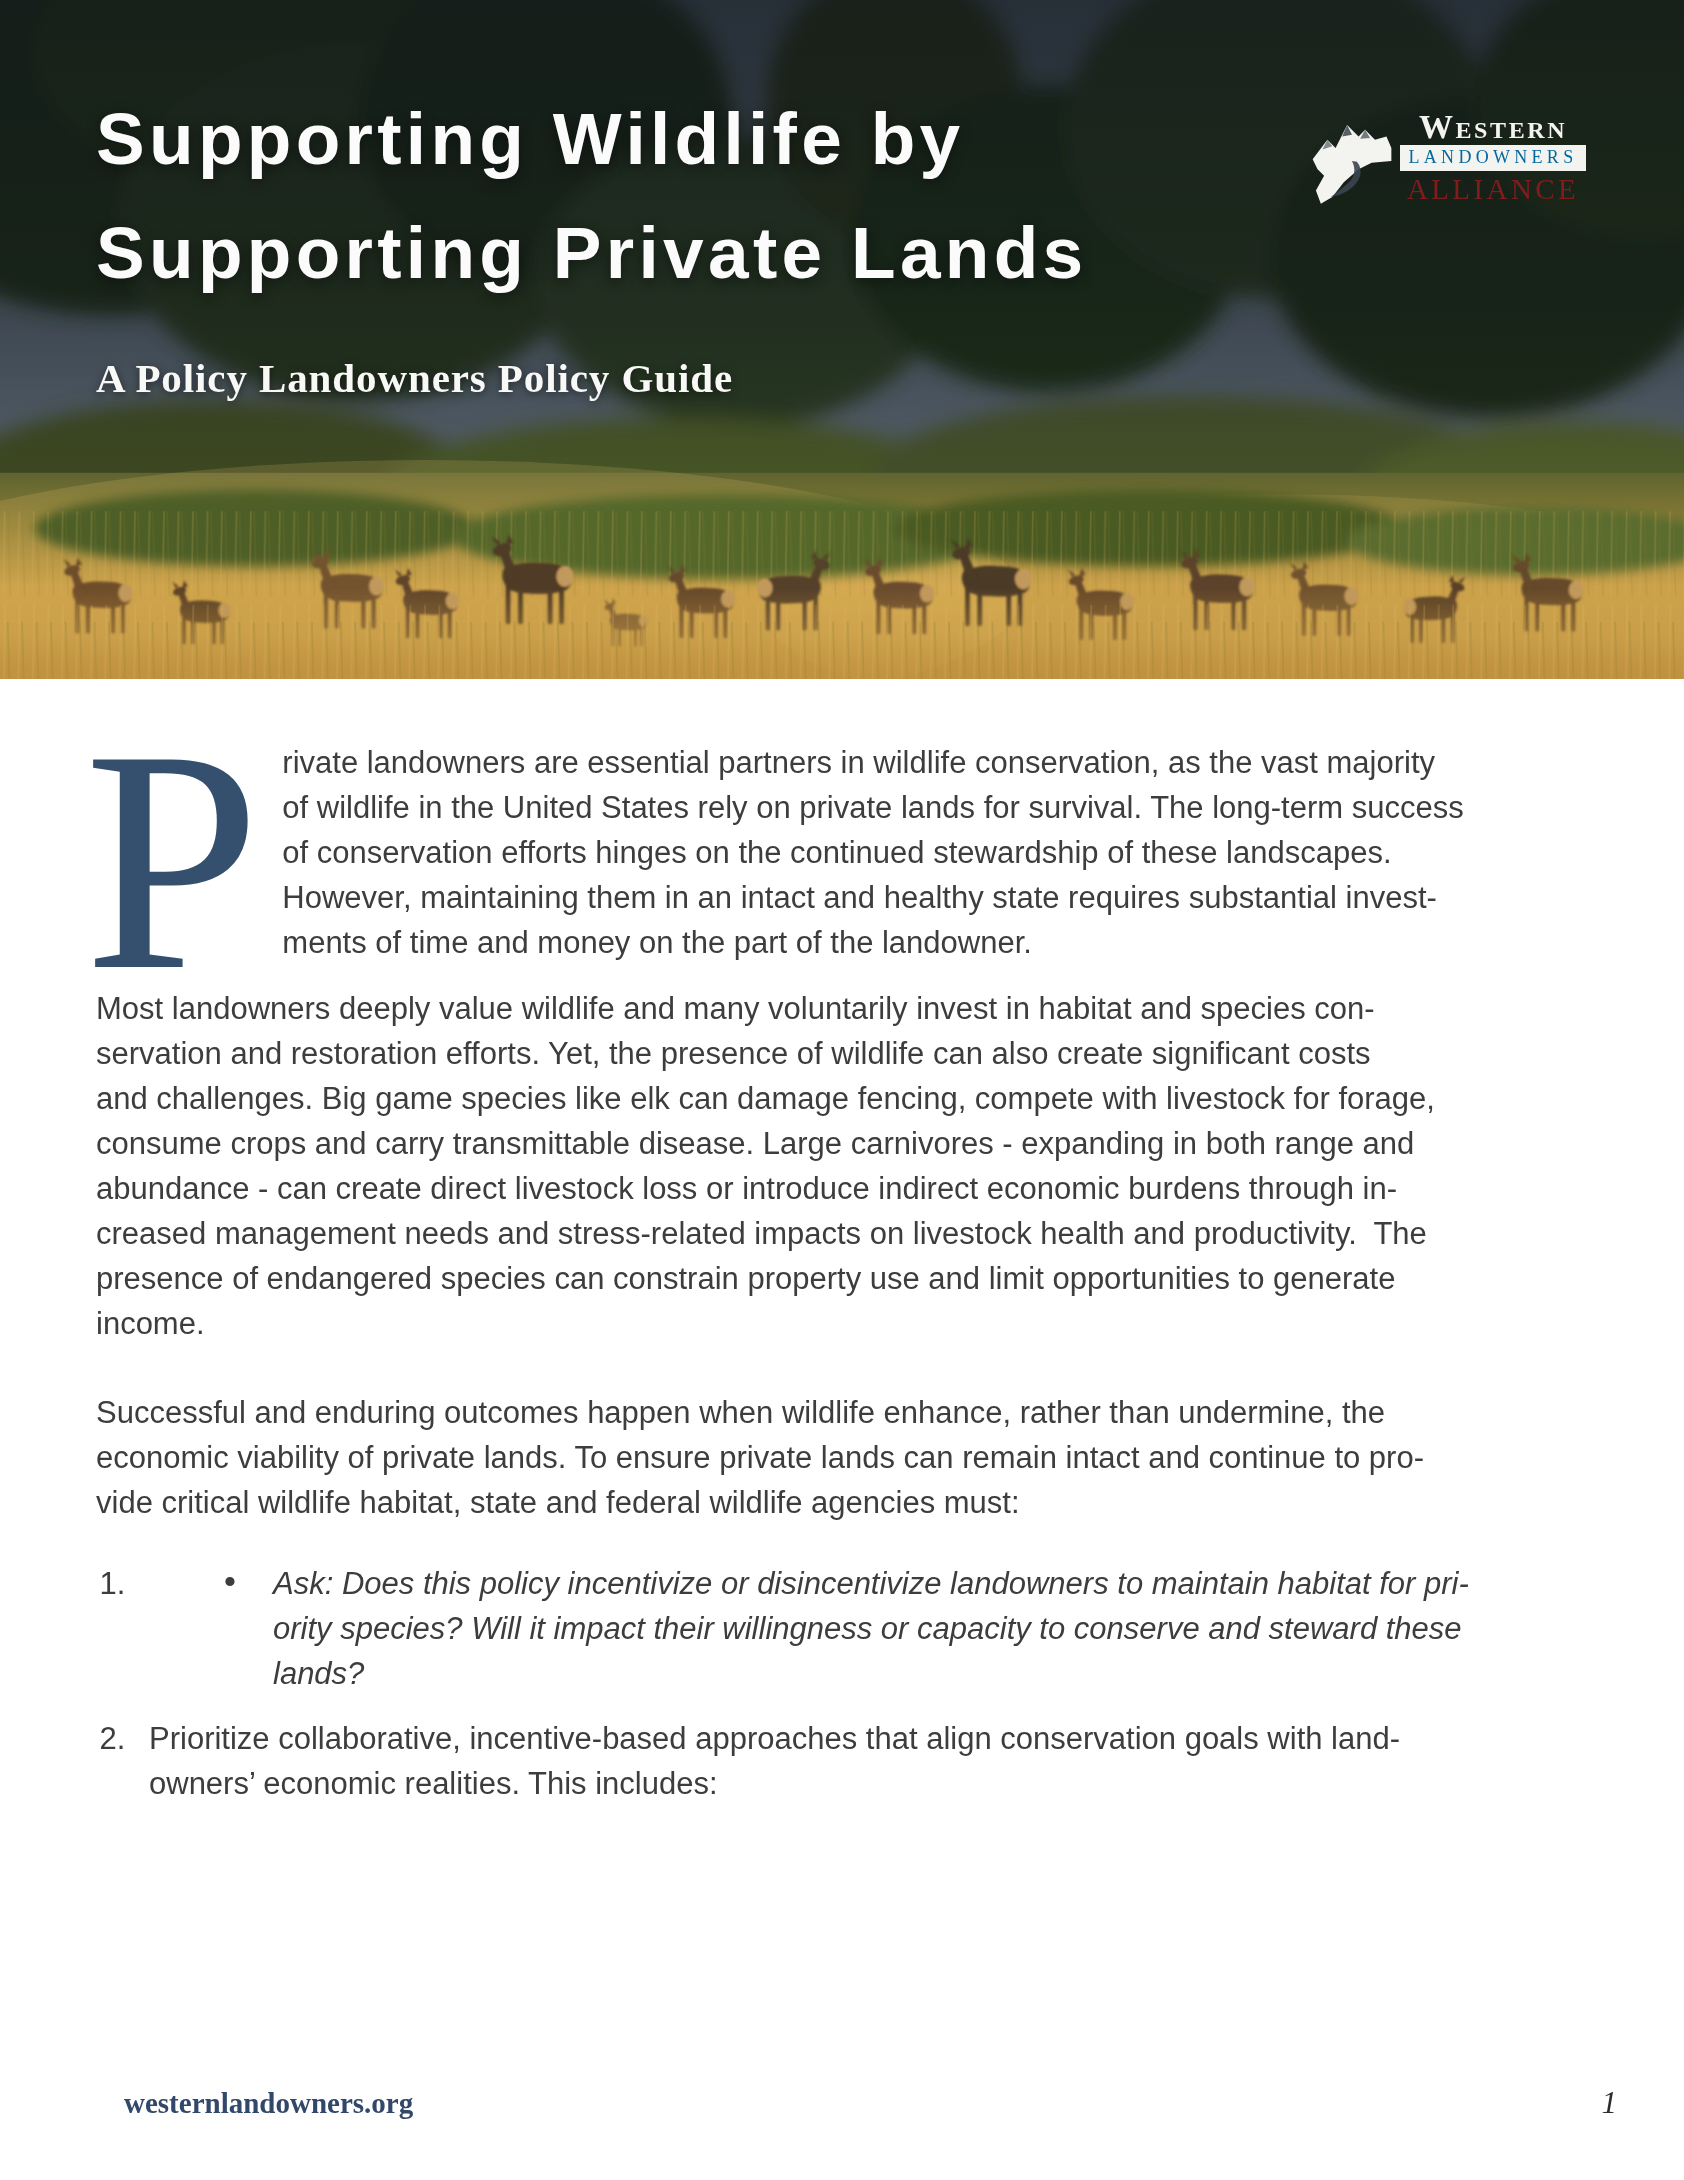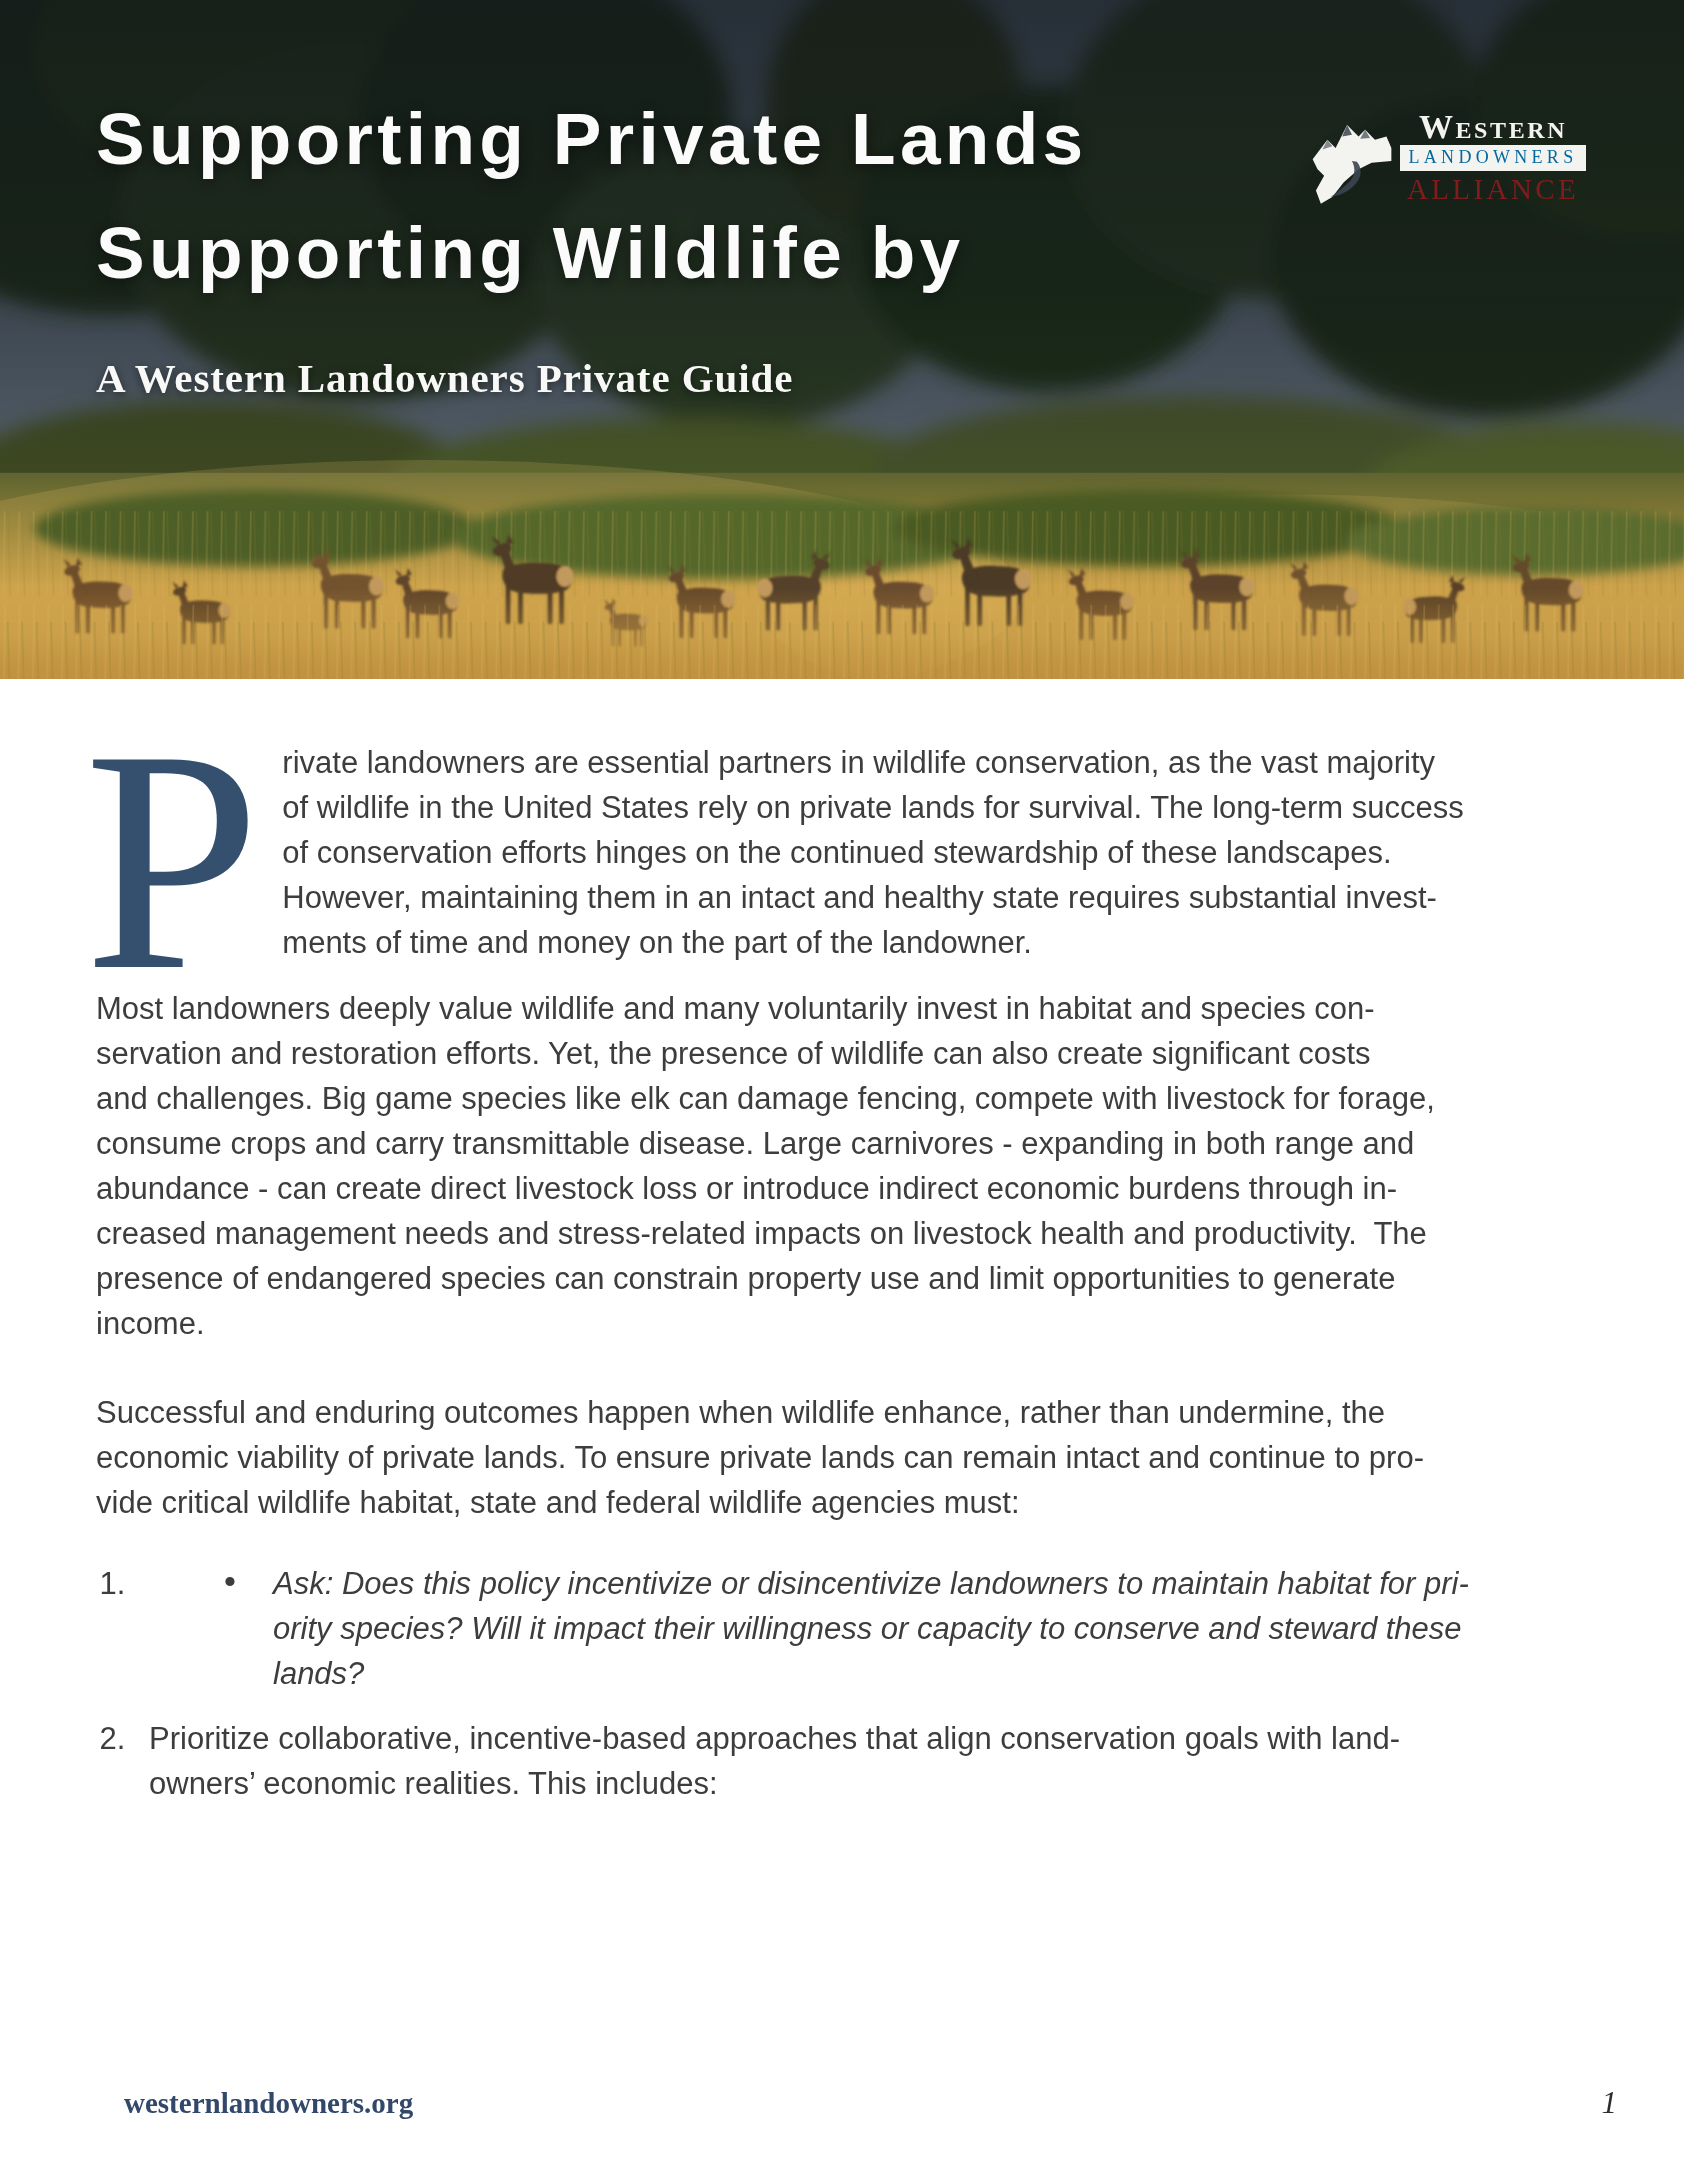--- a/index.html
+++ b/index.html
@@ -154,24 +154,24 @@
         <use href="#elk" transform="translate(1733,680) scale(-0.85,0.85)" color="#5a4128"></use>
         <use href="#elk" transform="translate(1760,655) scale(0.98)" color="#654929"></use>
       </g>
 
       <rect x="0" y="690" width="1978" height="107" fill="url(#grassFront)" opacity="0.85"></rect>
       <rect x="0" y="700" width="1978" height="97" fill="url(#blades)" opacity="0.5"></rect>
     </svg>
 
     <div class="hero-text">
       <h1>
+        <span>Supporting Wildlife by</span>
         <span>Supporting Private Lands</span>
-        <span>Supporting Wildlife by</span>
       </h1>
-      <p class="subtitle">A Western Landowners Private Guide</p>
+      <p class="subtitle">A Policy Landowners Policy Guide</p>
     </div>
 
     <div class="logo">
       <svg class="logo-mark" viewBox="0 0 100 120" aria-hidden="true">
         <path d="M2,58 L20,34 30,44 44,16 58,30 66,22 78,34 92,30 98,44 98,60 74,62 58,70 40,86 26,104 12,112 6,96 16,78 8,70 Z" fill="#f3f3f0"></path>
         <path d="M44,16 L50,28 38,30 Z" fill="#3a454f" opacity="0.85"></path>
         <path d="M66,22 L72,32 60,33 Z" fill="#3a454f" opacity="0.7"></path>
         <path d="M20,34 L26,42 14,46 Z" fill="#3a454f" opacity="0.6"></path>
         <path d="M50,60 Q58,76 44,88 Q32,98 24,104 L36,101 Q56,92 60,78 Q62,68 56,61 Z" fill="#3a454f" opacity="0.9"></path>
       </svg>

